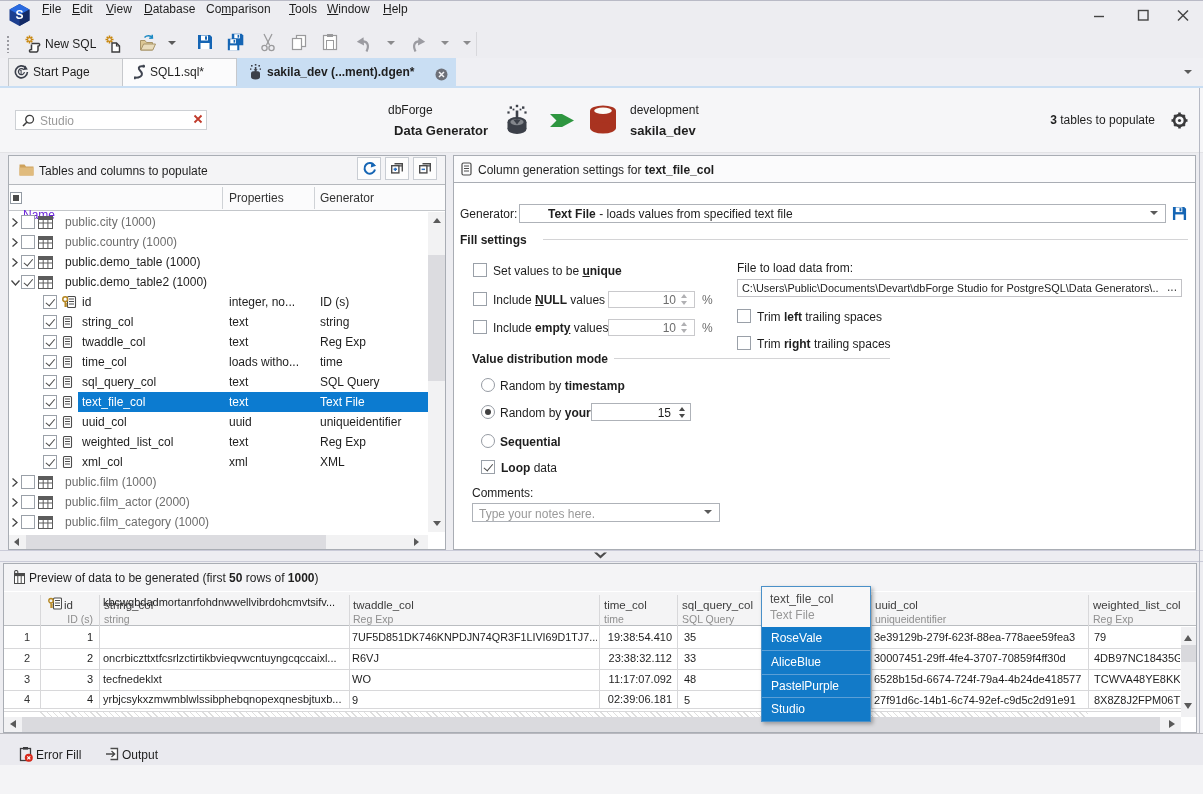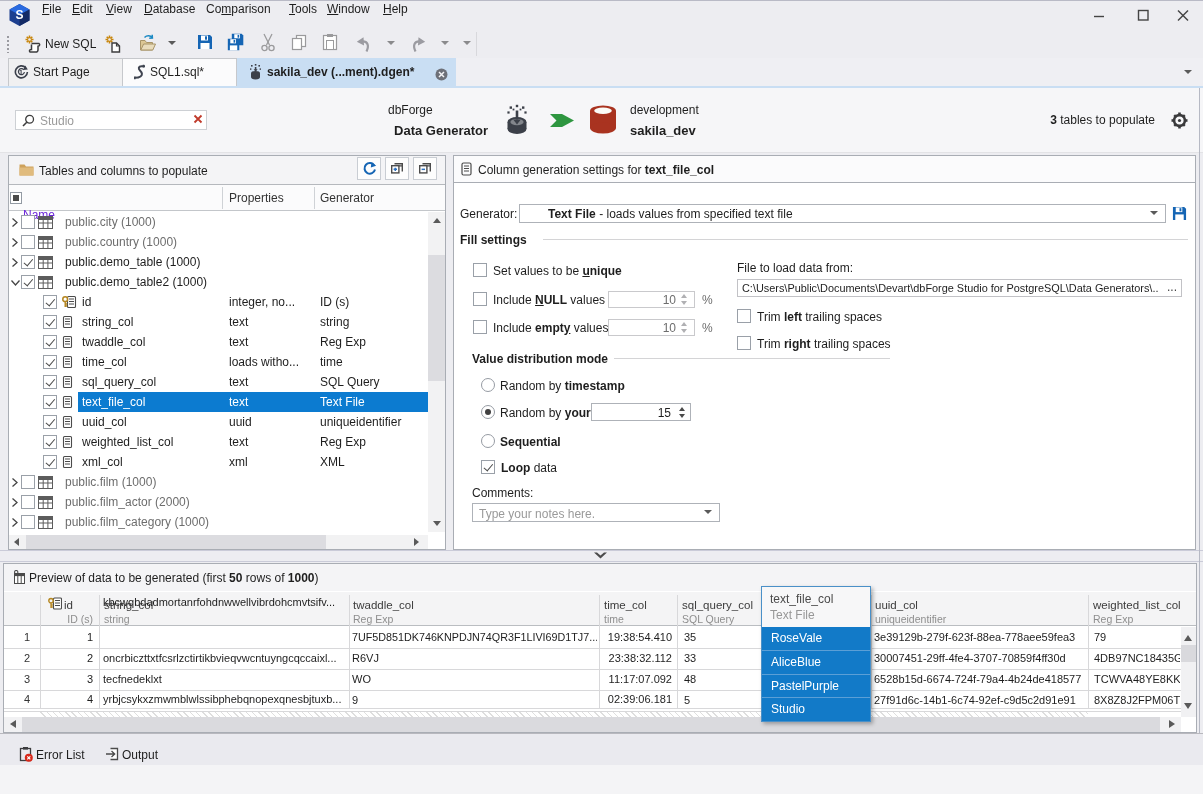--- a/index.html
+++ b/index.html
@@ -660,18 +660,18 @@
 
 <div class="a" style="left:0;top:733px;width:1203px;height:1px;background:#b8b8be"></div>
 <div class="a" style="left:0;top:734px;width:1203px;height:31px;background:#eaeaef"></div>
 <div class="a" style="left:0;top:765px;width:1203px;height:29px;background:#f4f4f6"></div>
 <svg class="a" style="left:19px;top:746px" width="15" height="16" viewBox="0 0 15 16">
 <rect x="1.5" y="2.5" width="10" height="12" fill="none" stroke="#3c3c3e" stroke-width="1.3"></rect>
 <rect x="4" y="1" width="5" height="2.6" fill="#3c3c3e"></rect>
 <circle cx="9.8" cy="11.8" r="4" fill="#d8281a"></circle>
 <path d="M8.3 10.3 L11.3 13.3 M11.3 10.3 L8.3 13.3" stroke="#fff" stroke-width="1.2"></path>
 </svg>
-<span class="a" style="left:36px;top:748px">Error List</span>
+<span class="a" style="left:36px;top:748px">Error Fill</span>
 <svg class="a" style="left:105px;top:747px" width="14" height="14" viewBox="0 0 14 14">
 <path d="M5.5 1.5 H12.5 V12.5 H5.5" fill="#fff" stroke="#4b4b4b" stroke-width="1.3"></path>
 <path d="M1 7 H9 M6.5 4 L9.7 7 L6.5 10" fill="none" stroke="#4b4b4b" stroke-width="1.3"></path>
 </svg>
 <span class="a" style="left:122px;top:748px">Output</span>
 
 </body></html>

